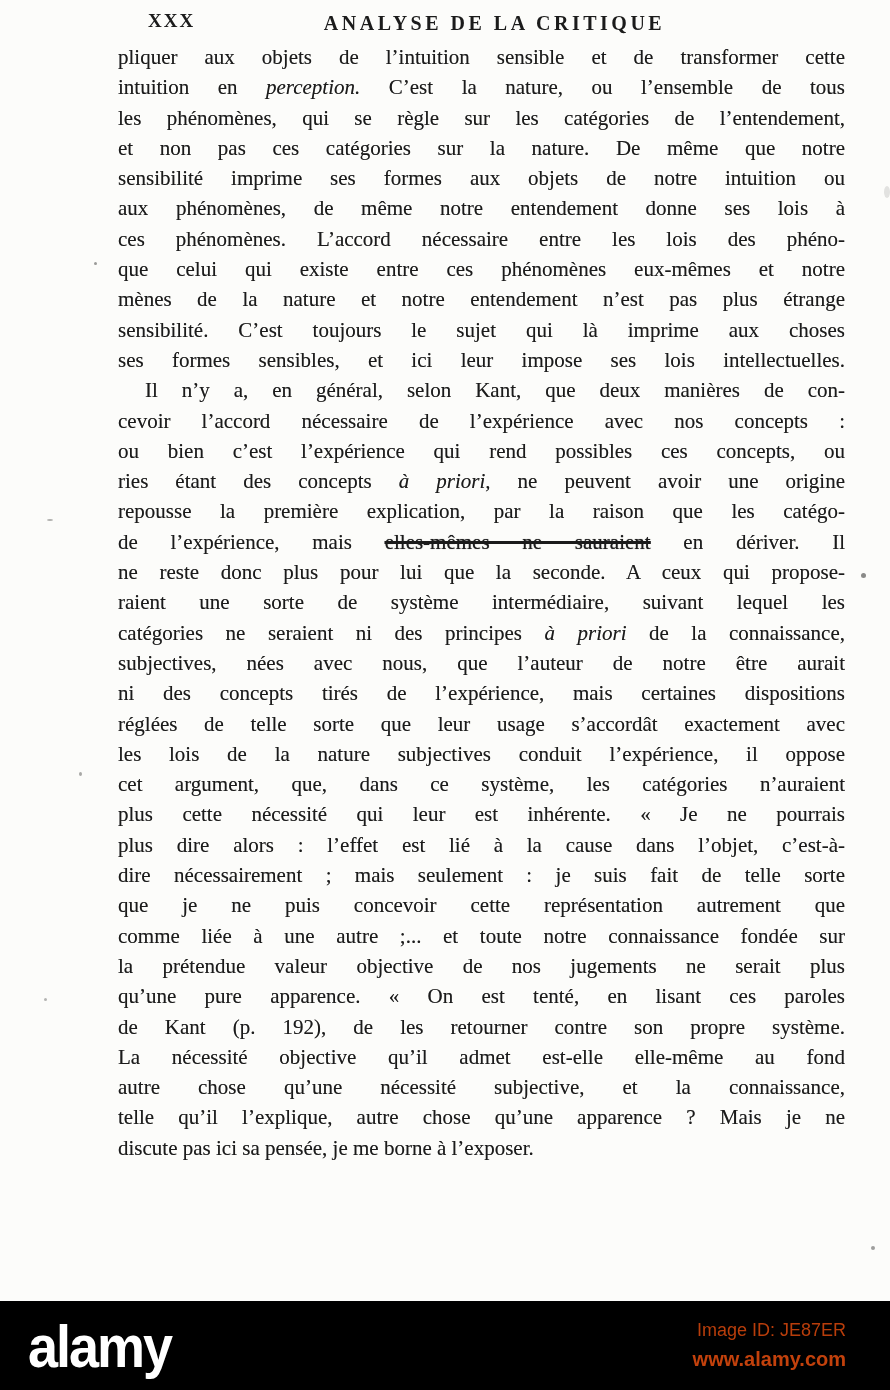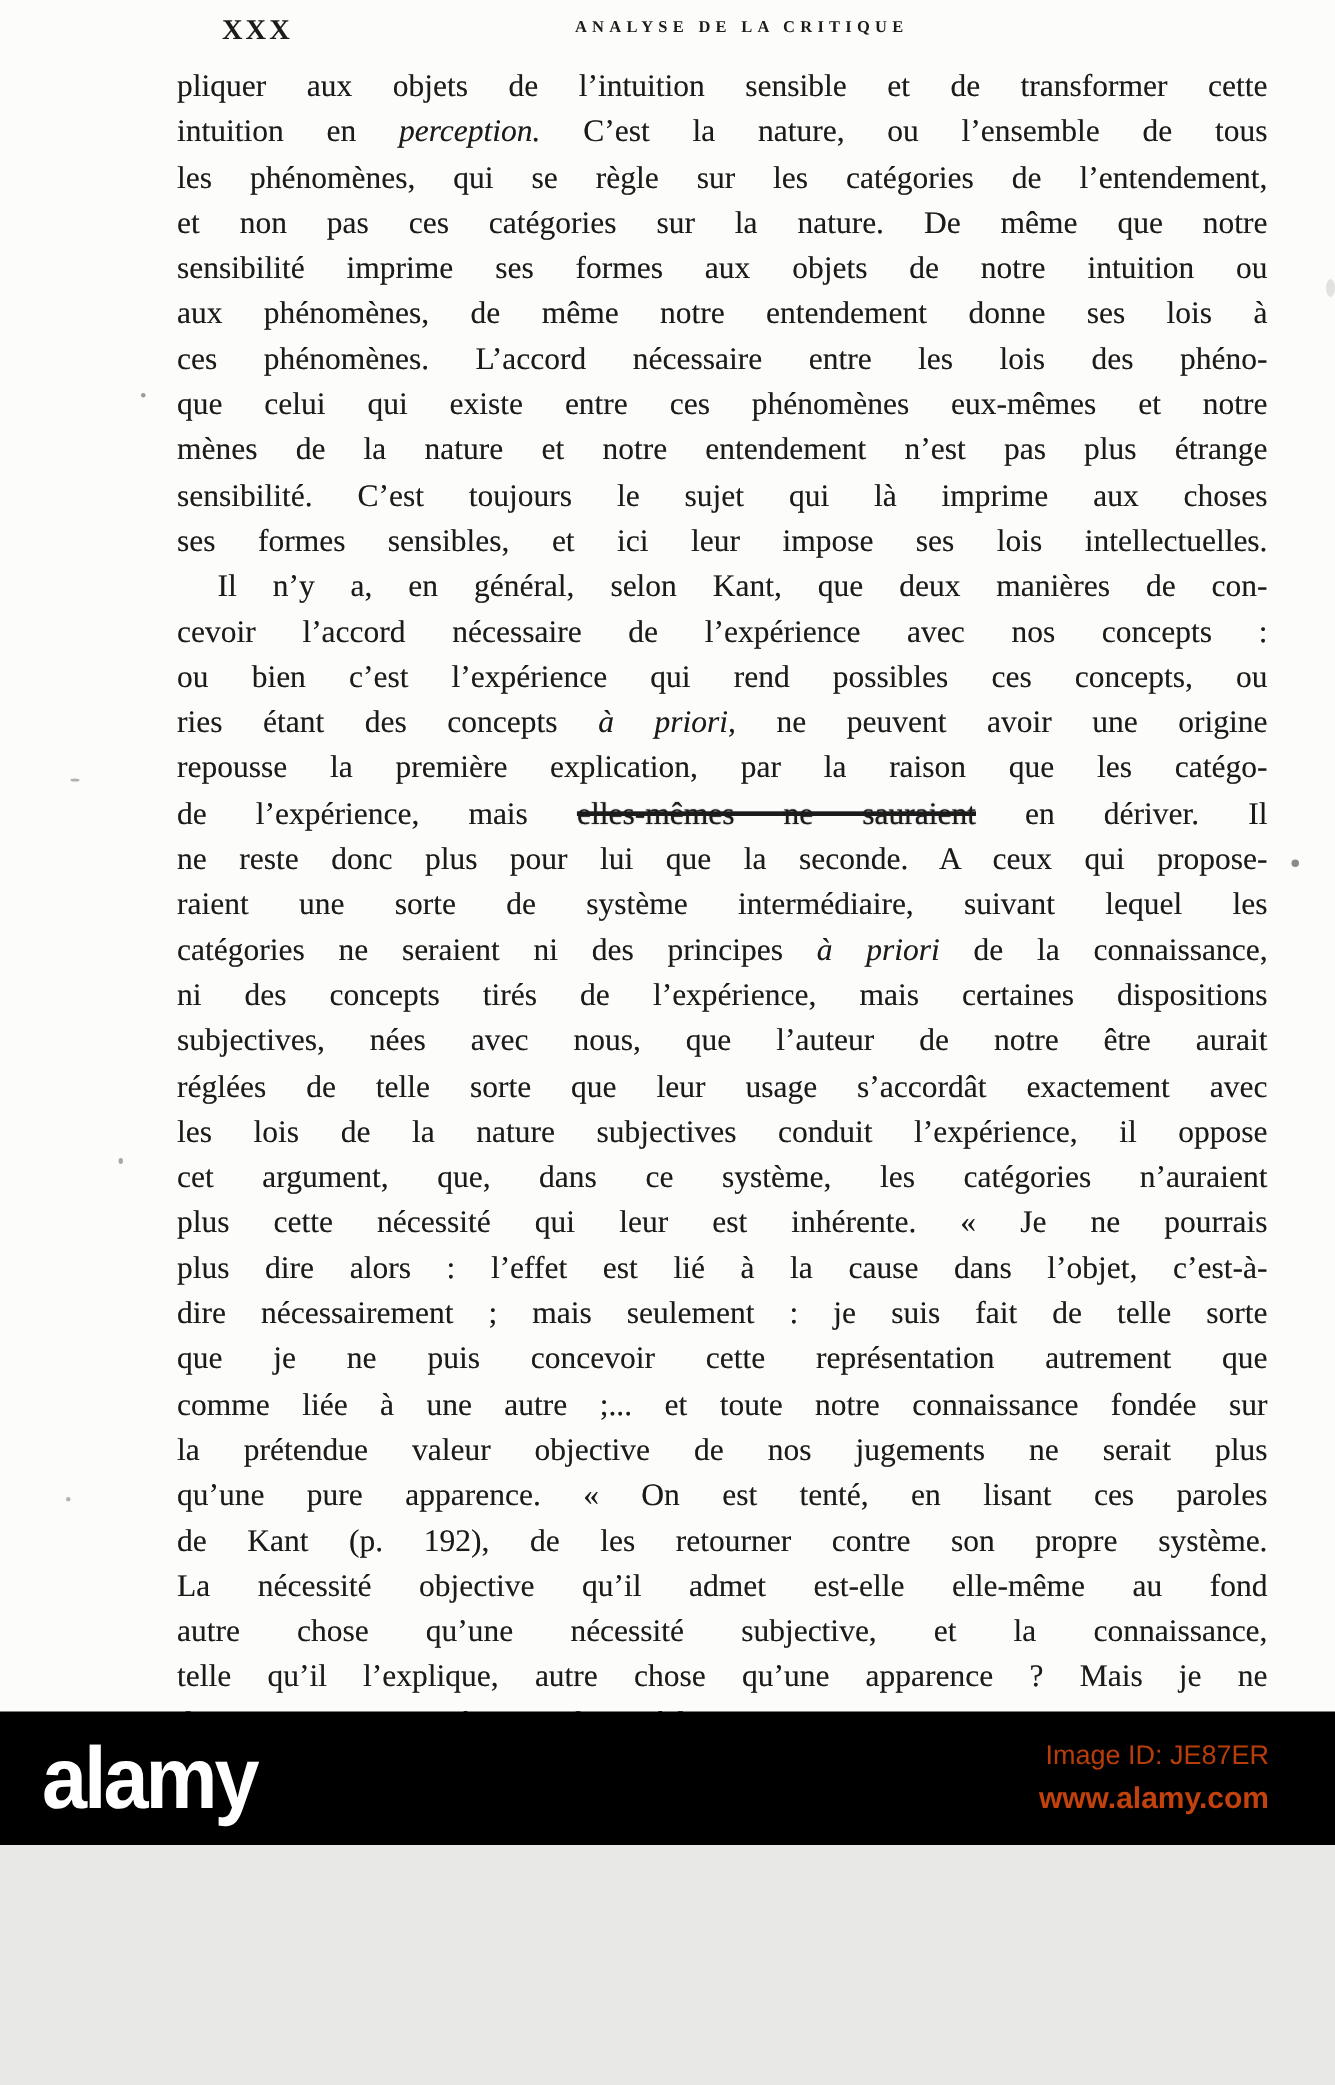--- a/index.html
+++ b/index.html
@@ -1,38 +1,38 @@
 <!DOCTYPE html>
 <html><head>
 <meta charset="utf-8">
 <style>
   html,body{margin:0;padding:0;background:#e8e8e6;}
   #page{
     position:relative;
-    width:890px;height:1230px;
+    width:890px;height:1390px;
     background:#fcfcfa;
     overflow:hidden;
     font-family:"Liberation Serif","DejaVu Serif",serif;
     color:#1b1b1b;
   }
   
   #header{
     position:relative;
     margin:10px 0 0 118px;
     width:727px;
     height:30px;
   }
   #page-number{
     position:absolute;left:30px;top:0;
     font-weight:700;font-size:19px;letter-spacing:2px;
   }
   #running-title{
     position:absolute;left:0;right:0;top:2px;
     text-align:center;
-    font-weight:700;font-size:11px;letter-spacing:3.5px;
+    font-weight:700;font-size:20px;letter-spacing:3.5px;
     padding-left:26px;
   }
   
   #body-text{
     position:absolute;left:118px;top:42px;
     width:727px;
     font-size:21px;
     line-height:30.3px;
     text-shadow:0 0 0.4px rgba(20,20,20,0.45);
   }
@@ -113,22 +113,22 @@
       <div>
         <div class="line indent"><span>Il n’y a, en général, selon Kant, que deux manières de con-</span></div>
         <div class="line"><span>cevoir l’accord nécessaire de l’expérience avec nos concepts :</span></div>
         <div class="line"><span>ou bien c’est l’expérience qui rend possibles ces concepts, ou</span></div>
         <div class="line"><span>ries étant des concepts </span><span class="seg-i">à priori,</span><span> ne peuvent avoir une origine</span></div>
         <div class="line"><span>repousse la première explication, par la raison que les catégo-</span></div>
         <div class="line"><span>de l’expérience, mais </span><span class="seg-x">elles-mêmes ne sauraient</span><span> en dériver.  Il</span></div>
         <div class="line"><span>ne reste donc plus pour lui que la seconde. A ceux qui propose-</span></div>
         <div class="line"><span>raient une sorte de système intermédiaire, suivant lequel les</span></div>
         <div class="line"><span>catégories ne seraient ni des principes </span><span class="seg-i">à priori</span><span> de la connaissance,</span></div>
+        <div class="line"><span>subjectives, nées avec nous, que l’auteur de notre être aurait</span></div>
         <div class="line"><span>ni des concepts tirés de l’expérience, mais certaines dispositions</span></div>
-        <div class="line"><span>subjectives, nées avec nous, que l’auteur de notre être aurait</span></div>
         <div class="line"><span>réglées de telle sorte que leur usage s’accordât exactement avec</span></div>
         <div class="line"><span>les lois de la nature subjectives conduit l’expérience, il oppose</span></div>
         <div class="line"><span>cet argument, que, dans ce système, les catégories n’auraient</span></div>
         <div class="line"><span>plus cette nécessité qui leur est inhérente. « Je ne pourrais</span></div>
         <div class="line"><span>plus dire alors : l’effet est lié à la cause dans l’objet, c’est-à-</span></div>
         <div class="line"><span>dire nécessairement ; mais seulement : je suis fait de telle sorte</span></div>
         <div class="line"><span>que je ne puis concevoir cette représentation autrement que</span></div>
         <div class="line"><span>comme liée à une autre ;... et toute notre connaissance fondée sur</span></div>
         <div class="line"><span>la prétendue valeur objective de nos jugements ne serait plus</span></div>
         <div class="line"><span>qu’une pure apparence. « On est tenté, en lisant ces paroles</span></div>

